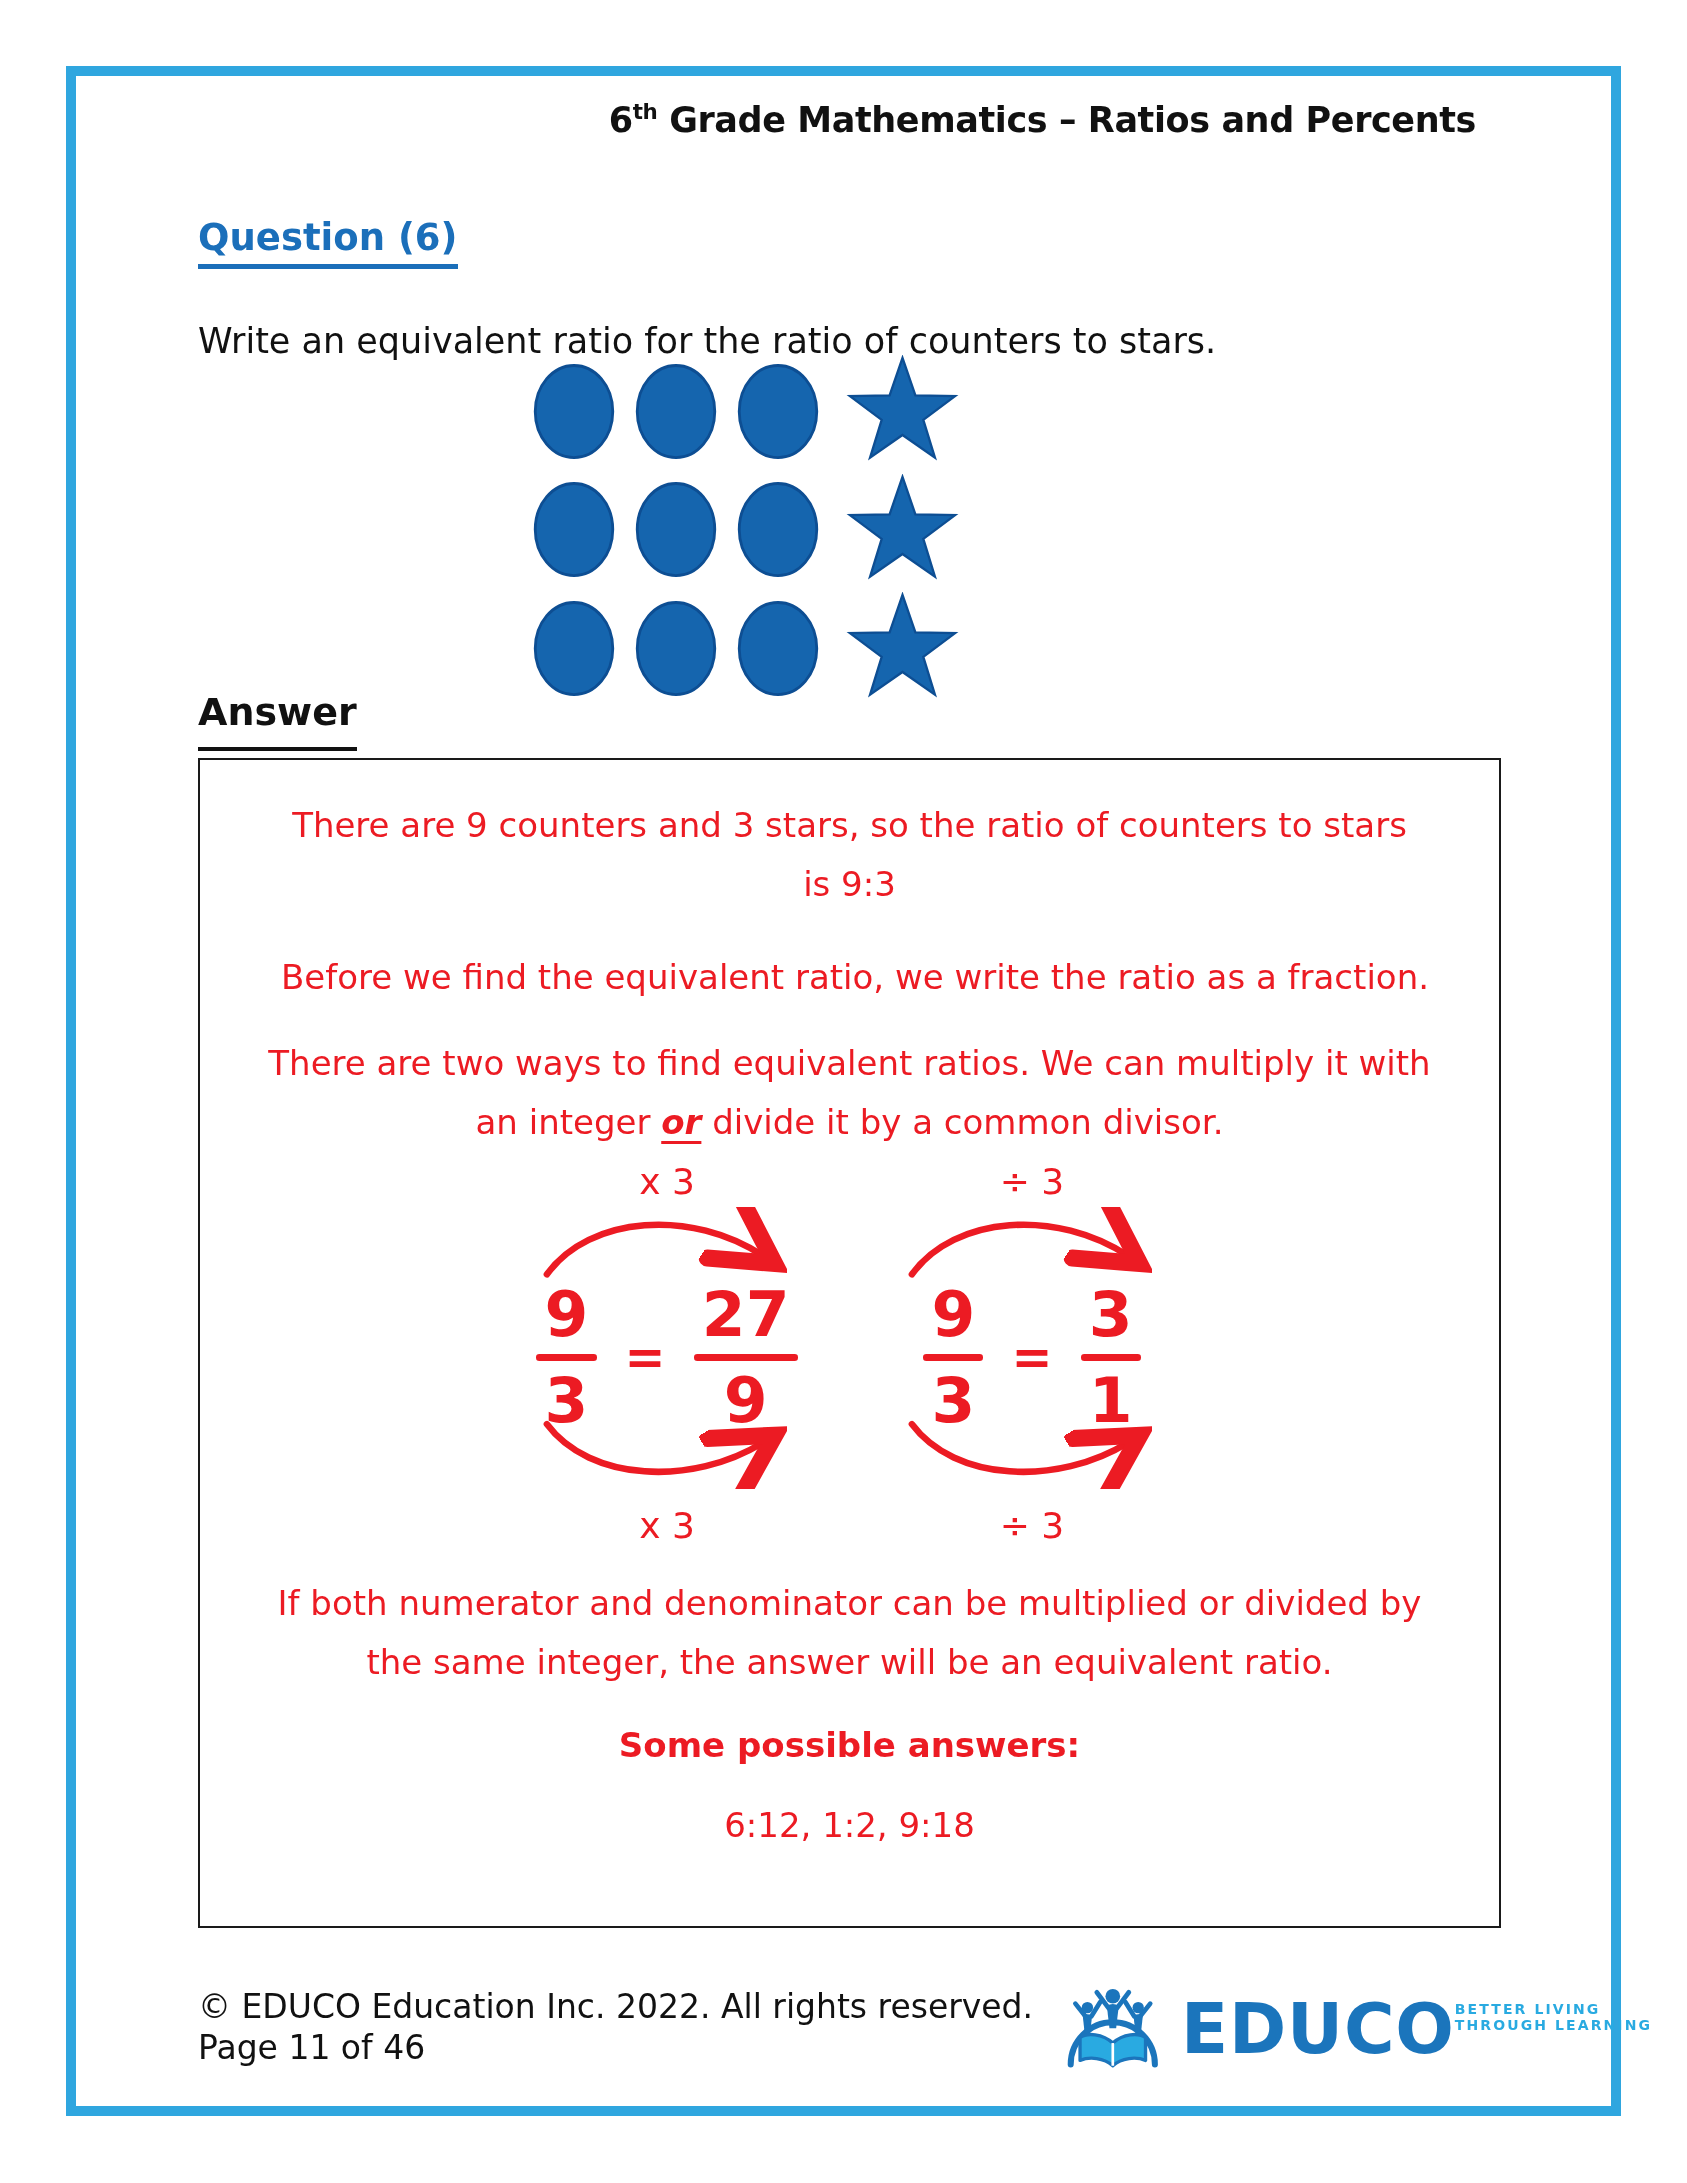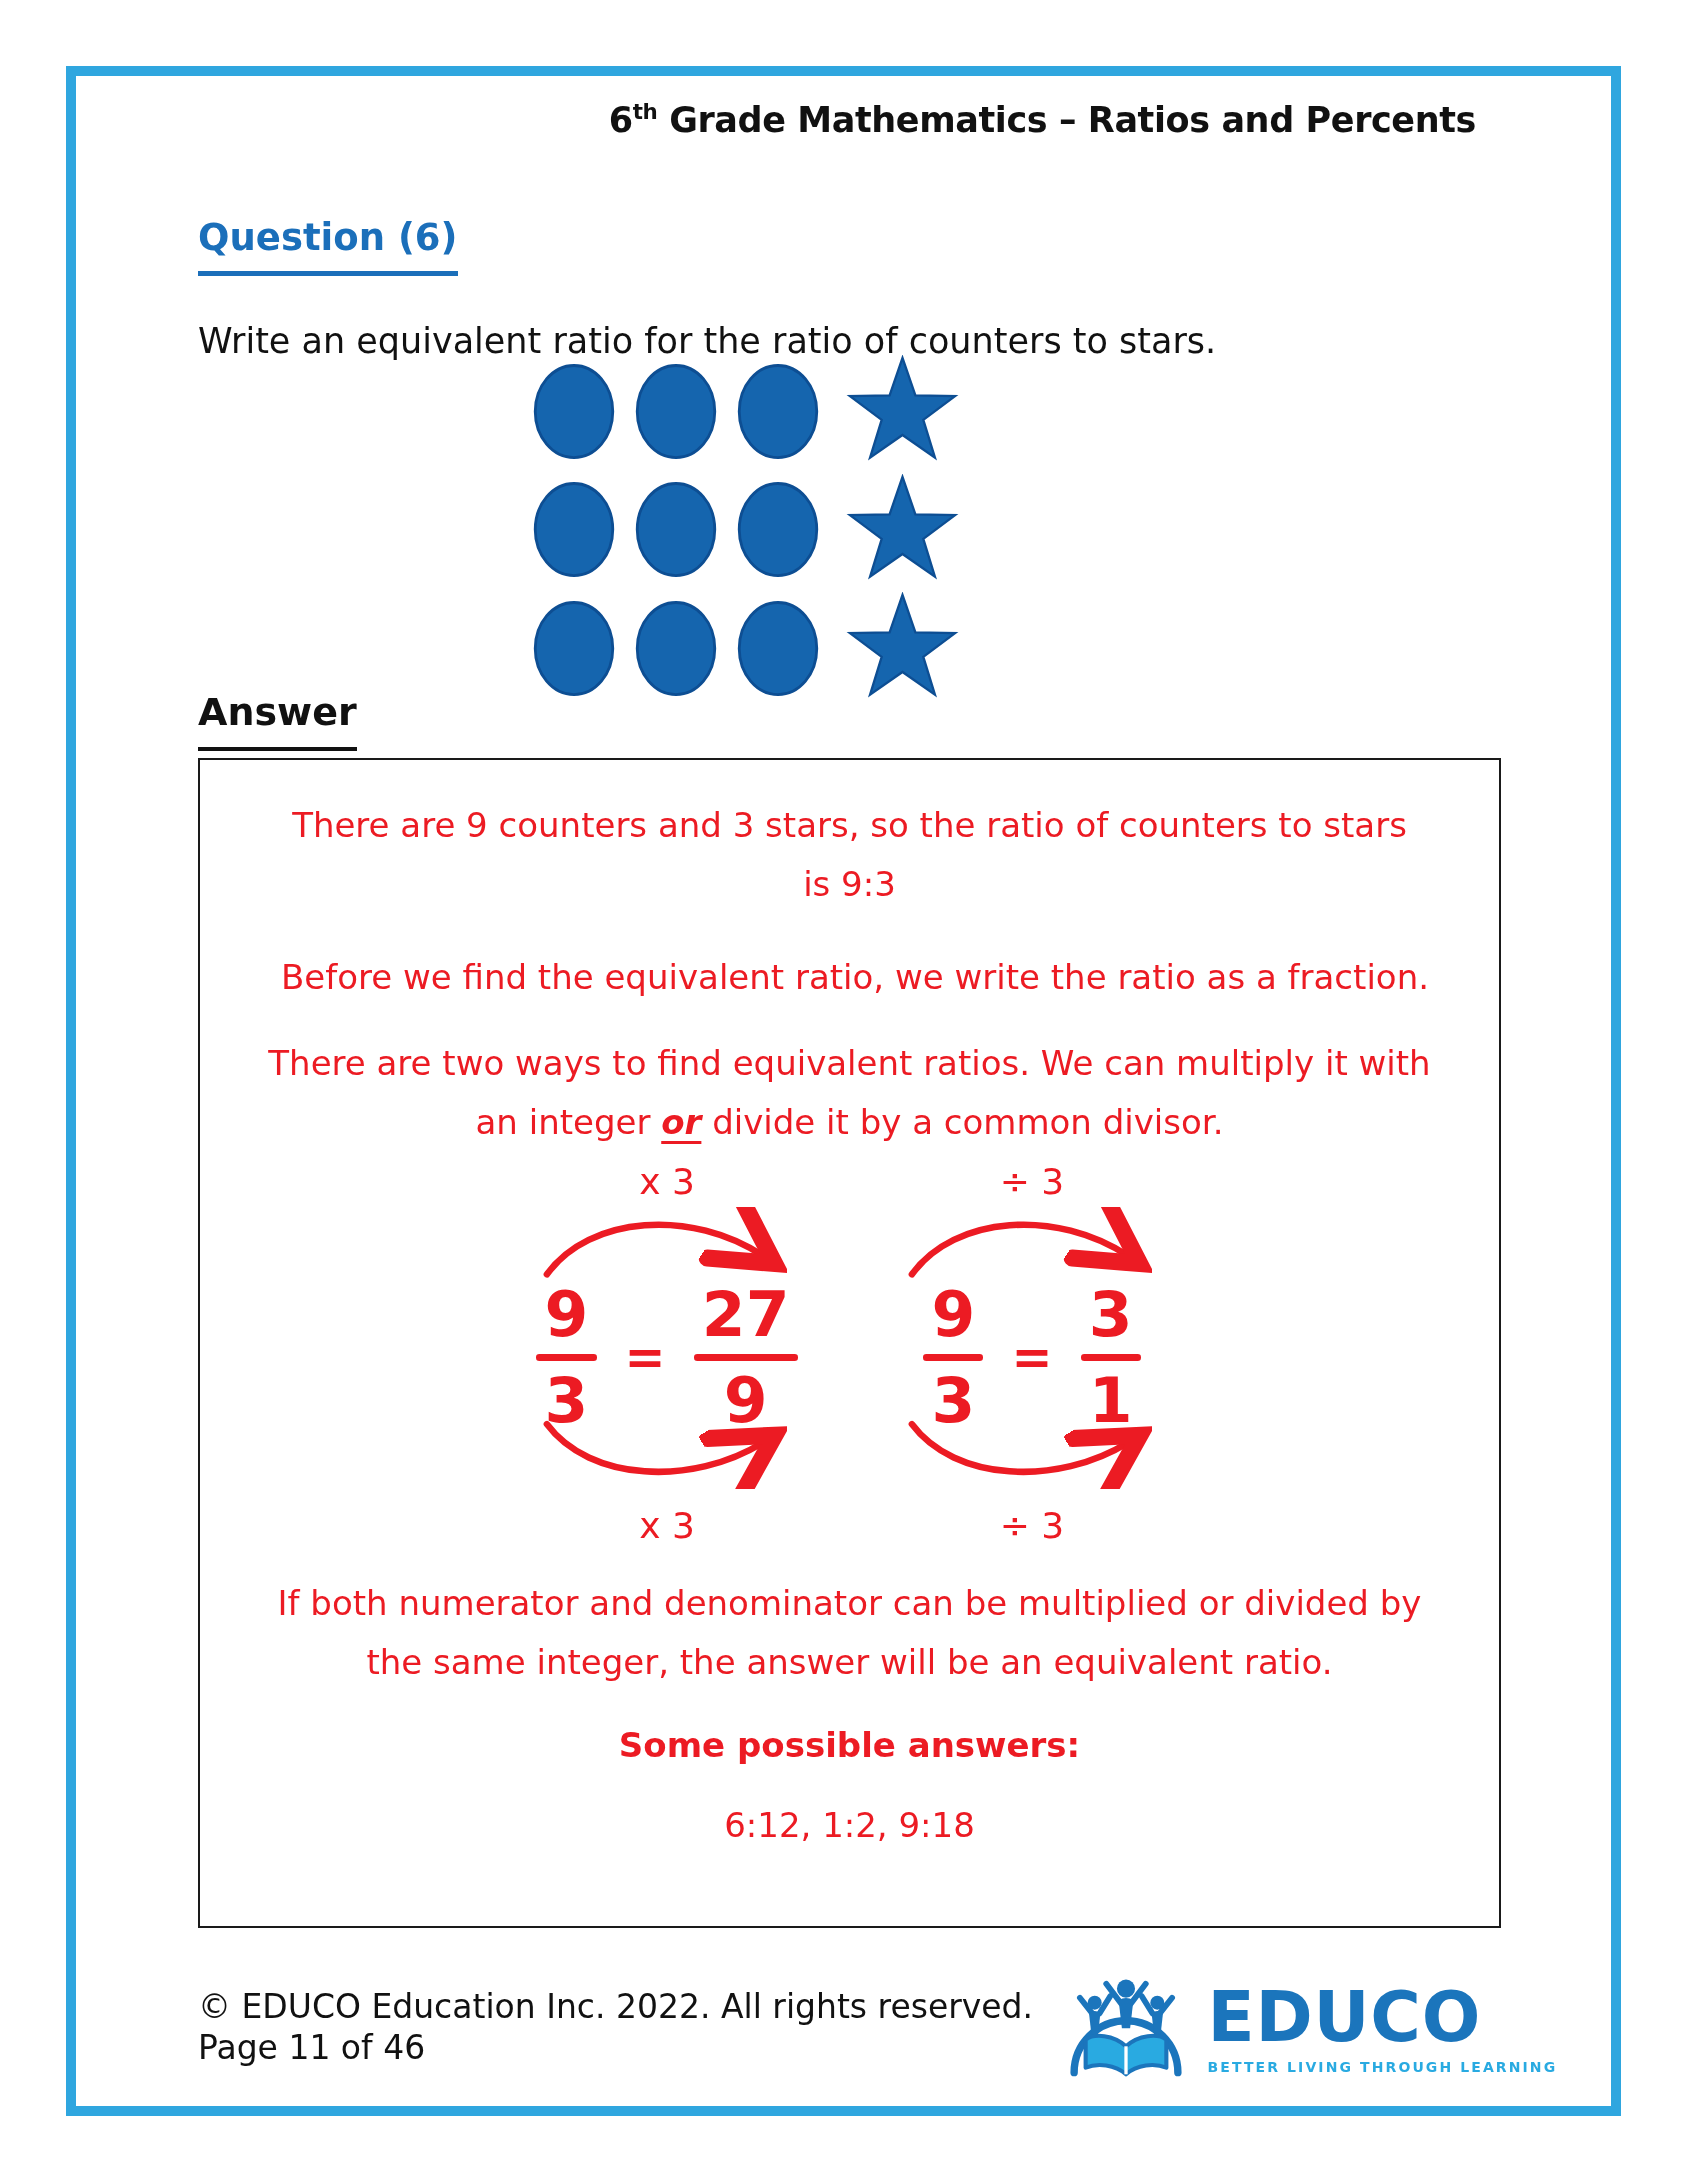--- a/index.html
+++ b/index.html
@@ -6,21 +6,21 @@
     --frame_blue:#2FA6DF; --title_blue:#1B6FBA; --text_red:#EC1B23; --text_black:#111111;
     --shape_blue:#1565AE; --shape_blue_dark:#0D4E93; --logo_dark_blue:#1B75BC; --logo_light_blue:#29AAE1;
   }
   *{margin:0;padding:0;box-sizing:border-box;}
   body{background:#f4f4f4;font-family:"DejaVu Sans","Liberation Sans",sans-serif;color:var(--text_black);}
   .page{position:relative;width:1687px;height:2183px;background:#ffffff;margin:0 auto;overflow:hidden;}
   .frame{position:absolute;left:66px;top:66px;width:1555px;height:2050px;border:10.7px solid var(--frame_blue);}
   .header-title{position:absolute;top:99px;right:211px;font-size:35px;font-weight:600;letter-spacing:-0.4px;}
   .header-title sup{font-size:21.4px;}
   .q-title{position:absolute;left:198px;top:216px;font-size:37px;font-weight:bold;color:var(--title_blue);
-           border-bottom:5px solid var(--title_blue);padding-bottom:12px;display:inline-block;}
+           border-bottom:5px solid var(--title_blue);padding-bottom:5px;display:inline-block;}
   .q-prompt{position:absolute;left:198px;top:321px;font-size:35px;}
   .counters-grid{position:absolute;left:532px;top:360px;display:flex;flex-direction:column;gap:16.5px;}
   .c-row{display:flex;align-items:center;}
   .counter{width:84px;height:99px;margin-right:18px;display:block;}
   .star{width:115px;height:107px;margin-left:6.6px;margin-top:-5px;display:block;}
   .answer-label{position:absolute;left:198px;top:690px;font-size:38px;font-weight:bold;
                 border-bottom:4.1px solid var(--text_black);padding-bottom:13px;display:inline-block;}
   .answer-box{position:absolute;left:198px;top:758px;width:1303px;height:1170px;border:2.5px solid #1a1a1a;background:#fff;}
   .ap{position:absolute;left:0;width:100%;text-align:center;font-size:34px;line-height:59px;
       color:var(--text_red);white-space:pre-line;}
@@ -35,21 +35,21 @@
   .dg-arc-top{top:43px;} .dg-arc-bottom{top:247px;}
   .dg-fractions{position:absolute;top:107px;left:0;right:0;height:173px;display:flex;justify-content:center;align-items:center;gap:28px;}
   .fraction{display:flex;flex-direction:column;align-items:center;font-size:63px;font-weight:bold;line-height:1;}
   .fr-bar{align-self:stretch;height:7.4px;background:var(--text_red);margin:8.2px 0;border-radius:3.3px;}
   .fr-num,.fr-den{padding:0 8.2px;}
   .dg-eq{font-size:49px;font-weight:bold;}
   .footer-copy{position:absolute;left:198px;top:1987px;font-size:33px;}
   .footer-page{position:absolute;left:198px;top:2028px;font-size:33px;}
   .logo{position:absolute;left:1056px;top:1959px;display:flex;align-items:center;gap:11.5px;}
   .logo-graphic{width:140px;height:140px;}
-  .logo-textcol{display:flex;flex-direction:column;justify-content:center;}
+  .logo-textcol{display:flex;flex-direction:row;justify-content:center;}
   .logo-name{font-size:69px;font-weight:bold;color:var(--logo_dark_blue);letter-spacing:0.8px;line-height:1;}
   .logo-tagline{font-size:14px;letter-spacing:2.1px;color:var(--logo_light_blue);margin-top:6.6px;font-weight:bold;}
 </style>
 </head>
 <body>
 
 <div class="page">
   <div class="frame"></div>
 
   <div class="header-title"><span>6</span><sup>th</sup><span> Grade Mathematics – Ratios and Percents</span></div>

